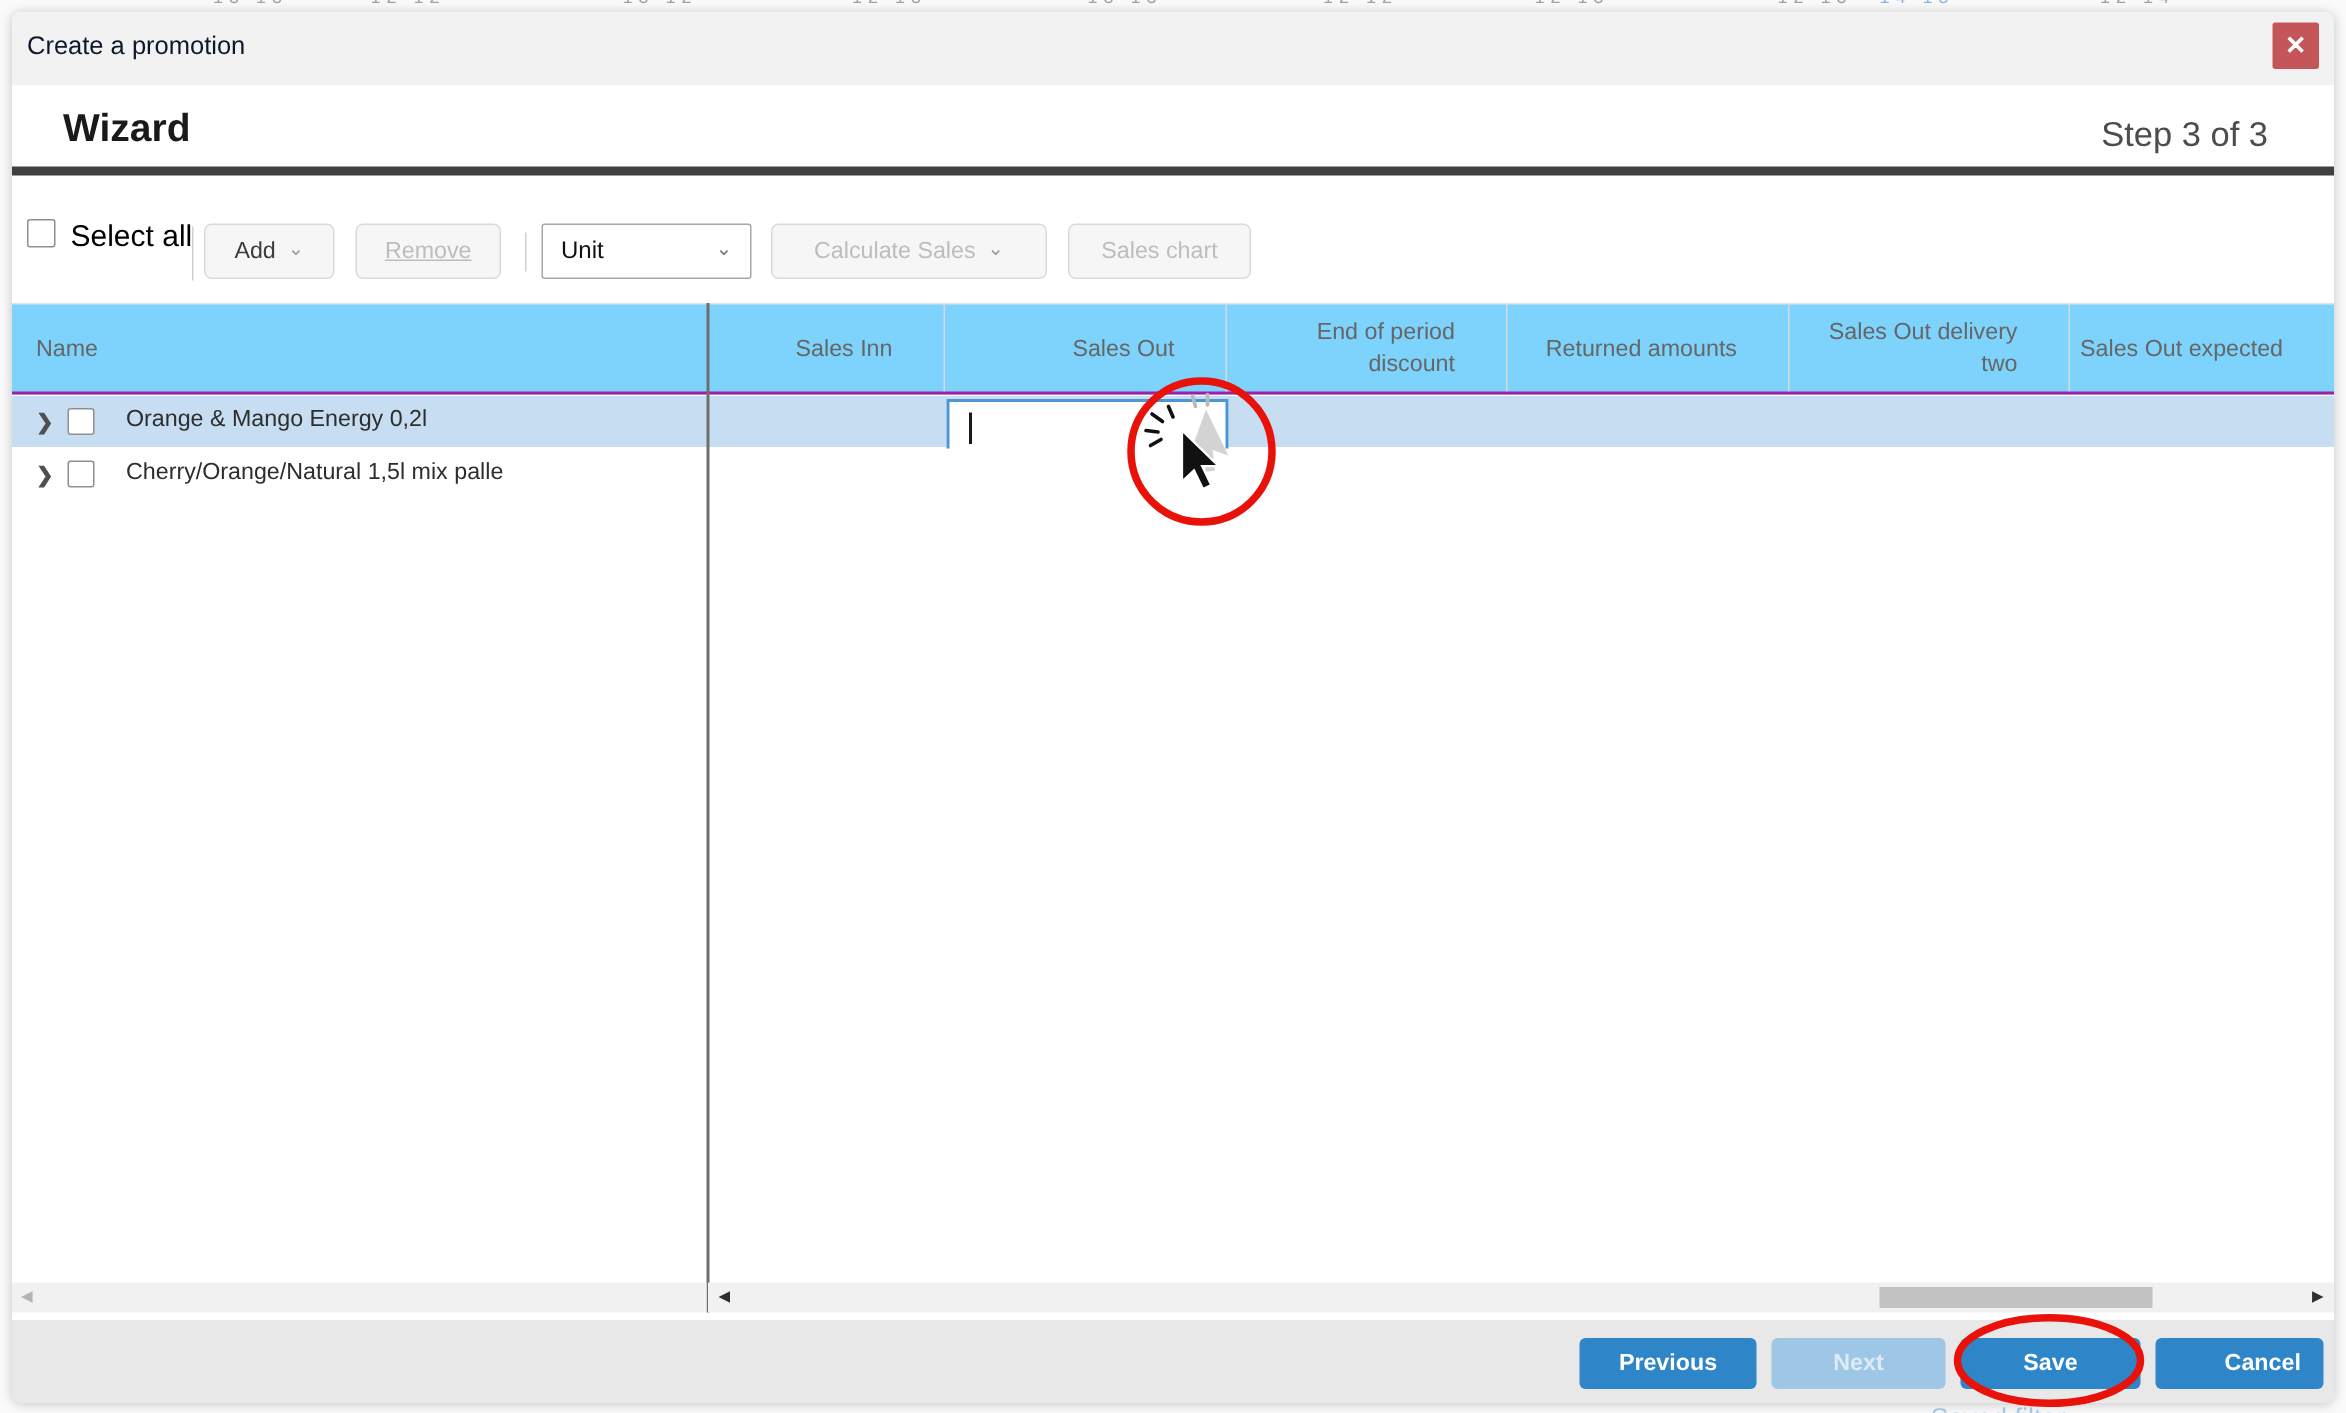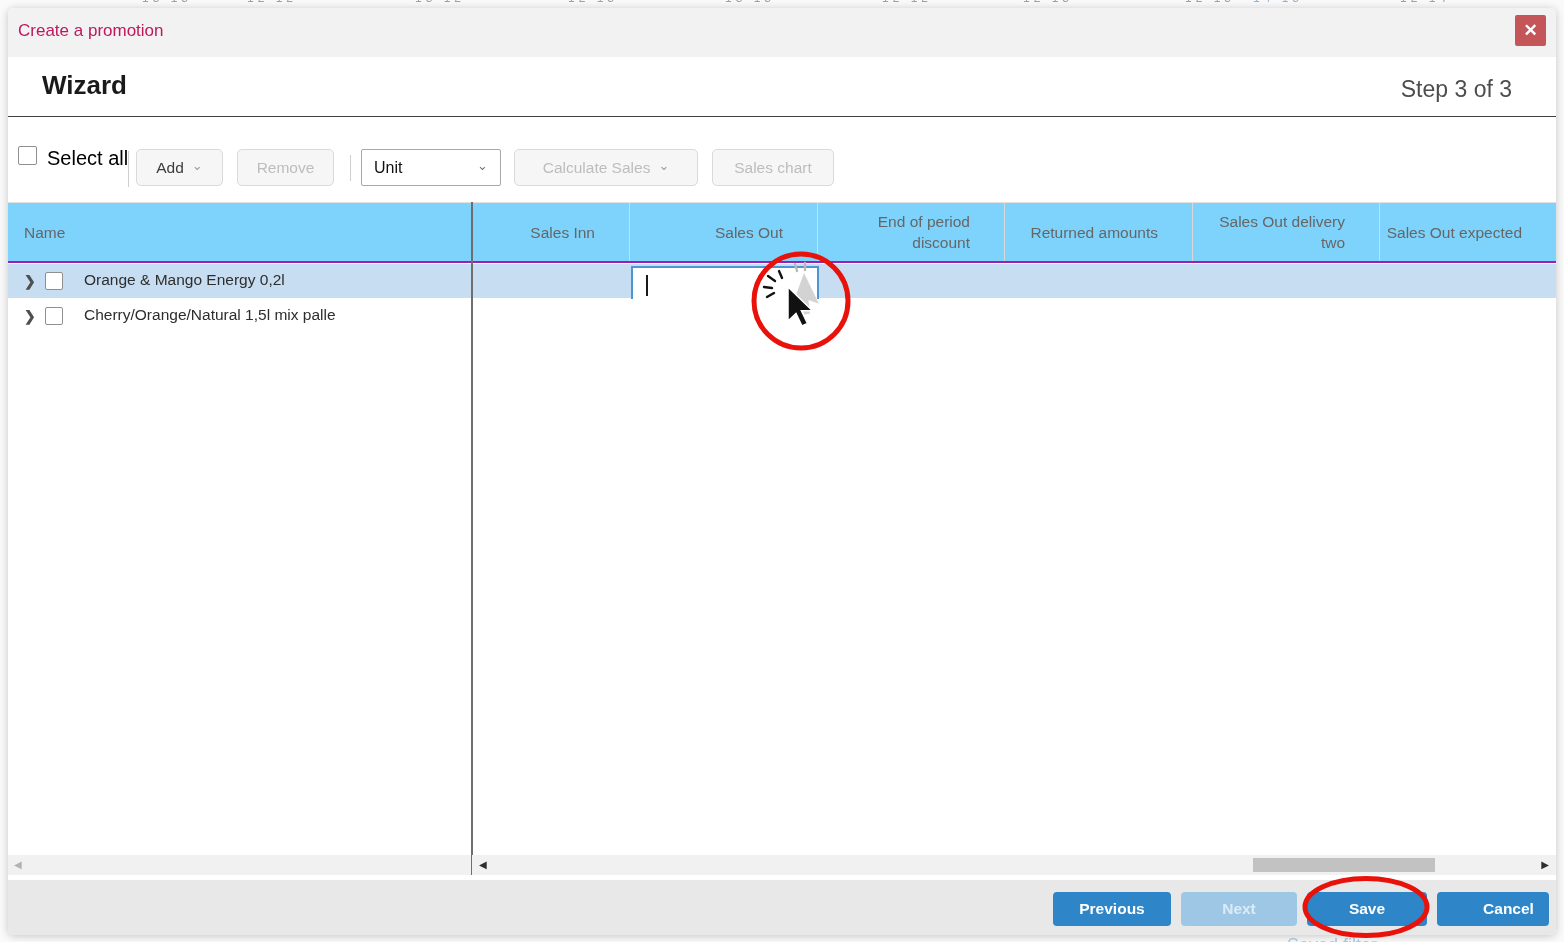--- a/index.html
+++ b/index.html
@@ -17,49 +17,49 @@
 
   
   .modal {
     position:absolute; left:8px; top:8px; width:1548px; height:927px;
     background:#fff; border-radius:6px; box-shadow:0 1px 8px rgba(0,0,0,.22);
   }
   .titlebar {
     position:absolute; left:0; top:0; width:100%; height:49px;
     background:#f2f2f2; border-radius:6px 6px 0 0;
   }
-  .dlg-title { position:absolute; left:10px; top:13px; font-size:17px; color:#be185d; }
+  .dlg-title { position:absolute; left:10px; top:13px; font-size:17px; color:#0f172a; }
   .close-btn {
     position:absolute; right:10px; top:7px; width:31px; height:31px;
     background:#c4565a; border:none; border-radius:2px; color:#fff; cursor:pointer;
     font-size:17px; font-weight:bold; line-height:31px; text-align:center; padding:0;
     font-family:"Liberation Sans", sans-serif;
   }
-  .wizard-row { position:absolute; left:0; top:49px; width:100%; height:60px; background:#fff; border-bottom:1px solid #404040; }
+  .wizard-row { position:absolute; left:0; top:49px; width:100%; height:60px; background:#fff; border-bottom:6px solid #404040; }
   .wizard-title { position:absolute; left:34px; top:13px; font-size:26px; font-weight:bold; color:#1a1a1a; }
   .step-label { position:absolute; right:44px; top:19px; font-size:23px; color:#4d4d4d; }
 
   
   .toolbar { position:absolute; left:0; top:110px; width:100%; height:83px; background:#fff; }
   .cb { appearance:none; -webkit-appearance:none; width:19px; height:19px; border:1px solid #8f8f8f; background:#fff; border-radius:2px; cursor:pointer; }
   .selectall-cb { position:absolute; left:10px; top:28px; }
   .selectall-label { position:absolute; left:39px; top:29px; font-size:20px; color:#000; }
   .tb-sep { position:absolute; width:1px; background:#cfcfcf; }
   .sep1 { left:120px; top:33px; height:36px; }
   .sep2 { left:342px; top:37px; height:26px; }
   .tb-btn {
     position:absolute; top:31px; height:37px; background:#f6f6f6; border:1px solid #dadada;
     border-radius:5px; font-size:15.5px; color:#3c3c3c; cursor:pointer;
     display:flex; align-items:center; justify-content:center; gap:8px;
     font-family:"Liberation Sans", sans-serif;
   }
   .tb-btn.disabled { color:#bdbdbd; cursor:default; }
   .tb-btn .chev { font-size:13px; color:#9a9a9a; margin-top:-4px; }
   .btn-add { left:128px; width:87px; }
-  .btn-remove { left:229px; width:97px; }
+  .btn-remove { left:229px; width:97px;text-decoration:underline; }
   .btn-calc { left:506px; width:184px; }
   .btn-chart { left:704px; width:122px; }
   .unit-select {
     position:absolute; left:353px; top:31px; width:140px; height:37px;
     background:#fff; border:1px solid #a8a8a8; border-radius:2px; cursor:pointer;
     display:flex; align-items:center; font-size:16px; color:#111; padding:0 12px;
   }
   .unit-select .chev { margin-left:auto; font-size:13px; color:#777; margin-top:-4px; }
 
   

